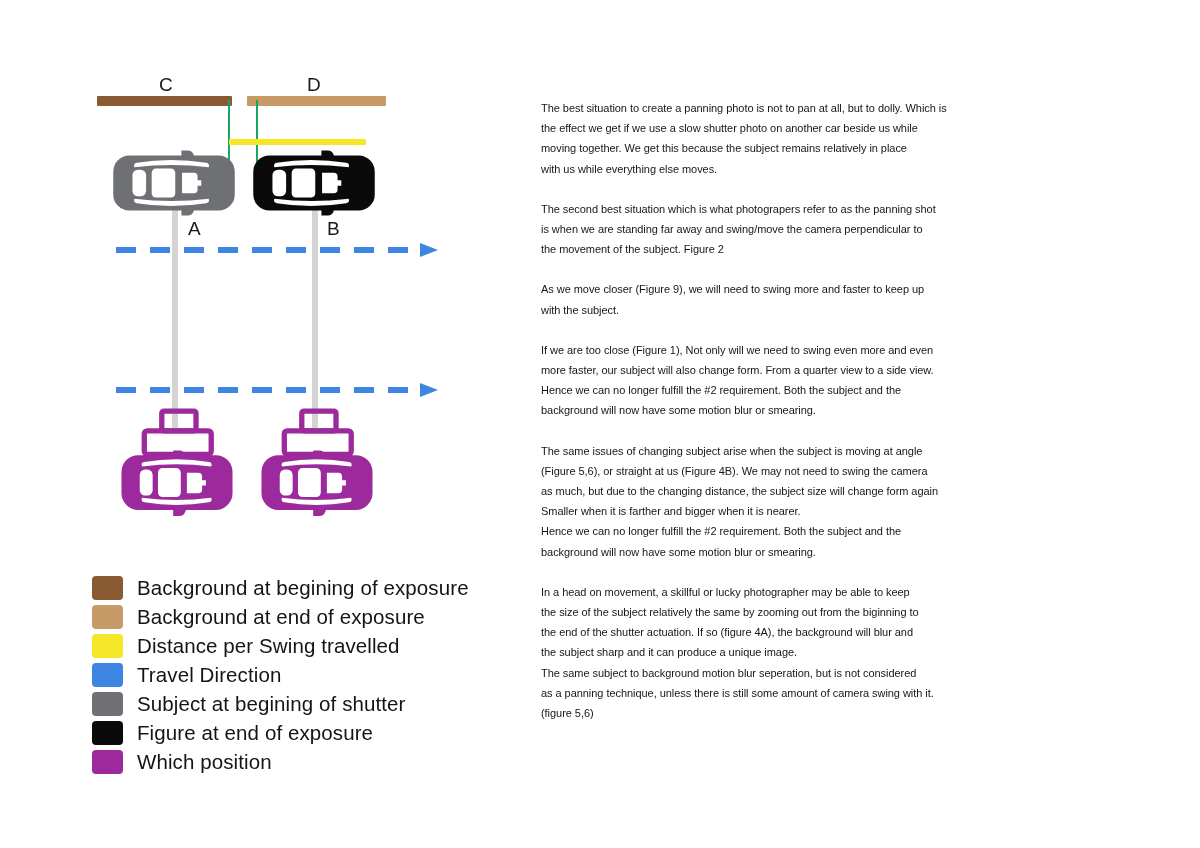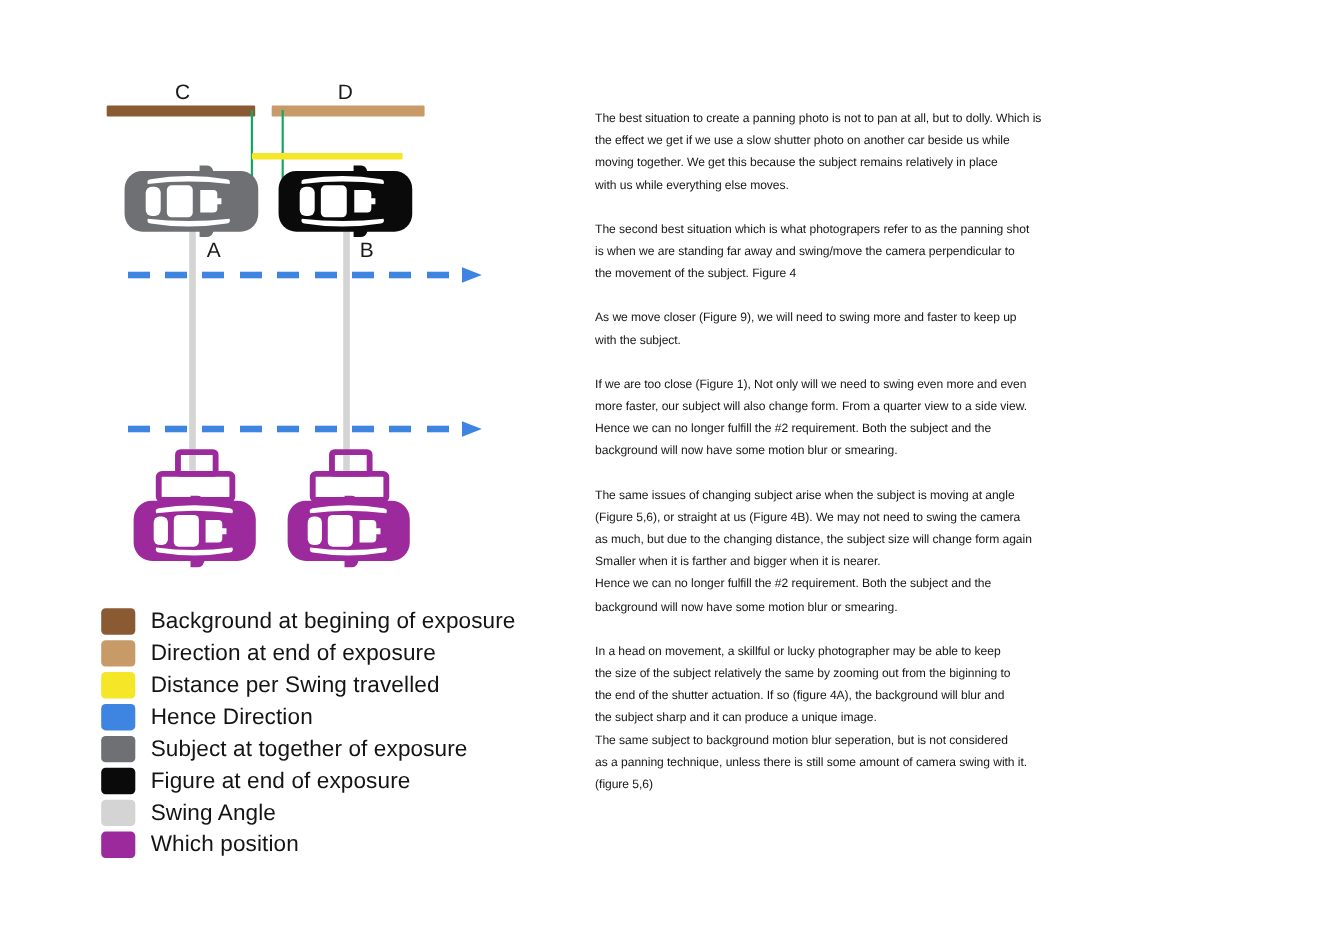--- a/index.html
+++ b/index.html
@@ -13,21 +13,21 @@
   .vline{position:absolute;}
   .label{position:absolute;font-size:19px;color:#1a1a1a;line-height:1;}
   .dashline{position:absolute;height:6px;}
   .dashline .dashes{position:absolute;left:0;top:0;height:6px;width:100%;
       background-image:repeating-linear-gradient(to right,#3d85e0 0px,#3d85e0 20px,rgba(0,0,0,0) 20px,rgba(0,0,0,0) 34px);}
   .arrowhead{position:absolute;width:0;height:0;}
   .carwrap{position:absolute;}
   .camwrap{position:absolute;}
 
   
-  .legend{position:absolute;left:92px;top:550px;width:420px;}
+  .legend{position:absolute;left:92px;top:573px;width:420px;}
   .legend-row{display:flex;align-items:center;height:29px;}
   .swatch{width:31px;height:24px;border-radius:4px;flex:0 0 auto;}
   .legend-text{margin-left:14px;font-size:20.5px;color:#141414;
       letter-spacing:.1px;white-space:nowrap;}
 
   
   .article{position:absolute;left:541px;top:98px;width:612px;}
   .para{font-size:11px;line-height:20.2px;color:#161616;margin:0 0 20px 0;
         white-space:pre-line;letter-spacing:-0.05px;}
   .para:last-child{margin-bottom:16px;}
@@ -147,56 +147,52 @@
     </div>
   </div>
 
   <div class="legend">
     <div class="legend-row">
       <div class="swatch" style="background:#8a5a33;"></div>
       <div class="legend-text">Background at begining of exposure</div>
     </div>
     <div class="legend-row">
       <div class="swatch" style="background:#c89a68;"></div>
-      <div class="legend-text">Direction at end of exposure</div>
+      <div class="legend-text">Background at end of exposure</div>
     </div>
     <div class="legend-row">
       <div class="swatch" style="background:#f5e627;"></div>
       <div class="legend-text">Distance  per Swing travelled</div>
     </div>
     <div class="legend-row">
       <div class="swatch" style="background:#3d85e0;"></div>
-      <div class="legend-text">Hence Direction</div>
+      <div class="legend-text">Travel Direction</div>
     </div>
     <div class="legend-row">
       <div class="swatch" style="background:#6e7073;"></div>
-      <div class="legend-text">Subject at together of exposure</div>
+      <div class="legend-text">Subject at begining of shutter</div>
     </div>
     <div class="legend-row">
       <div class="swatch" style="background:#0a0a0a;"></div>
       <div class="legend-text">Figure at end of exposure</div>
-    </div>
-    <div class="legend-row">
-      <div class="swatch" style="background:#d4d4d4;"></div>
-      <div class="legend-text">Swing Angle</div>
     </div>
     <div class="legend-row">
       <div class="swatch" style="background:#9c2a9c;"></div>
       <div class="legend-text">Which position</div>
     </div>
   </div>
 
   <div class="article">
     <p class="para">The best situation to create a panning photo is not to pan at all, but to dolly. Which is
 the effect we get if we use a slow shutter photo on another car beside us while
 moving together. We get this because the subject remains relatively in place
 with us while everything else moves.</p>
     <p class="para">The second best situation which is what photograpers refer to as the panning shot
 is when we are standing far away and swing/move the camera perpendicular to
-the movement of the subject. Figure 4</p>
+the movement of the subject. Figure 2</p>
     <p class="para">As we move closer (Figure 9), we will need to swing more and faster to keep up
 with the subject.</p>
     <p class="para">If we are too close (Figure 1), Not only will we need to swing even more and even
 more faster, our subject will also change form. From a quarter view to a side view.
 Hence we can no longer fulfill the #2 requirement. Both the subject and the
 background will now have some motion blur or smearing.</p>
     <p class="para">The same issues of changing subject arise when the subject is moving at angle
 (Figure 5,6), or straight at us (Figure 4B). We may not need to swing the camera
 as much, but due to the changing distance, the subject size will change form again
 Smaller when it is farther and bigger when it is nearer.

